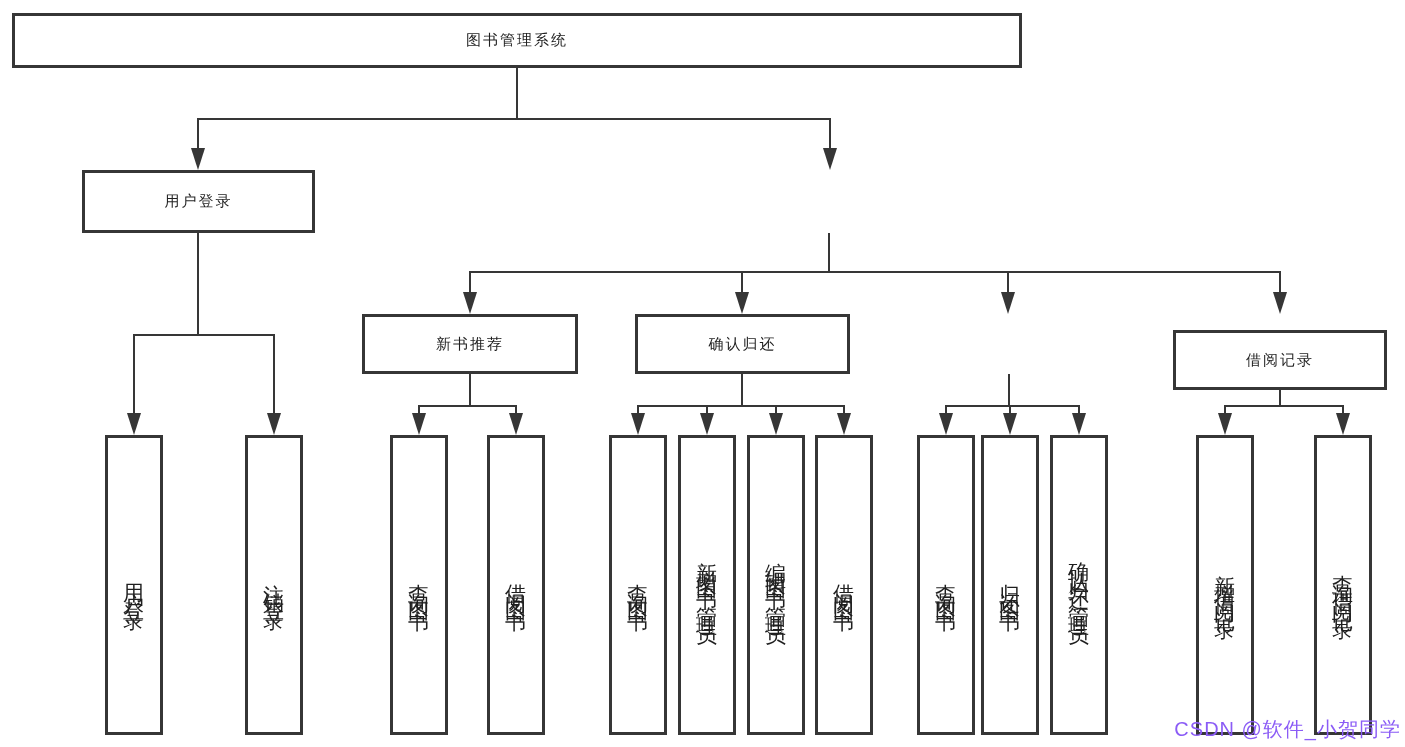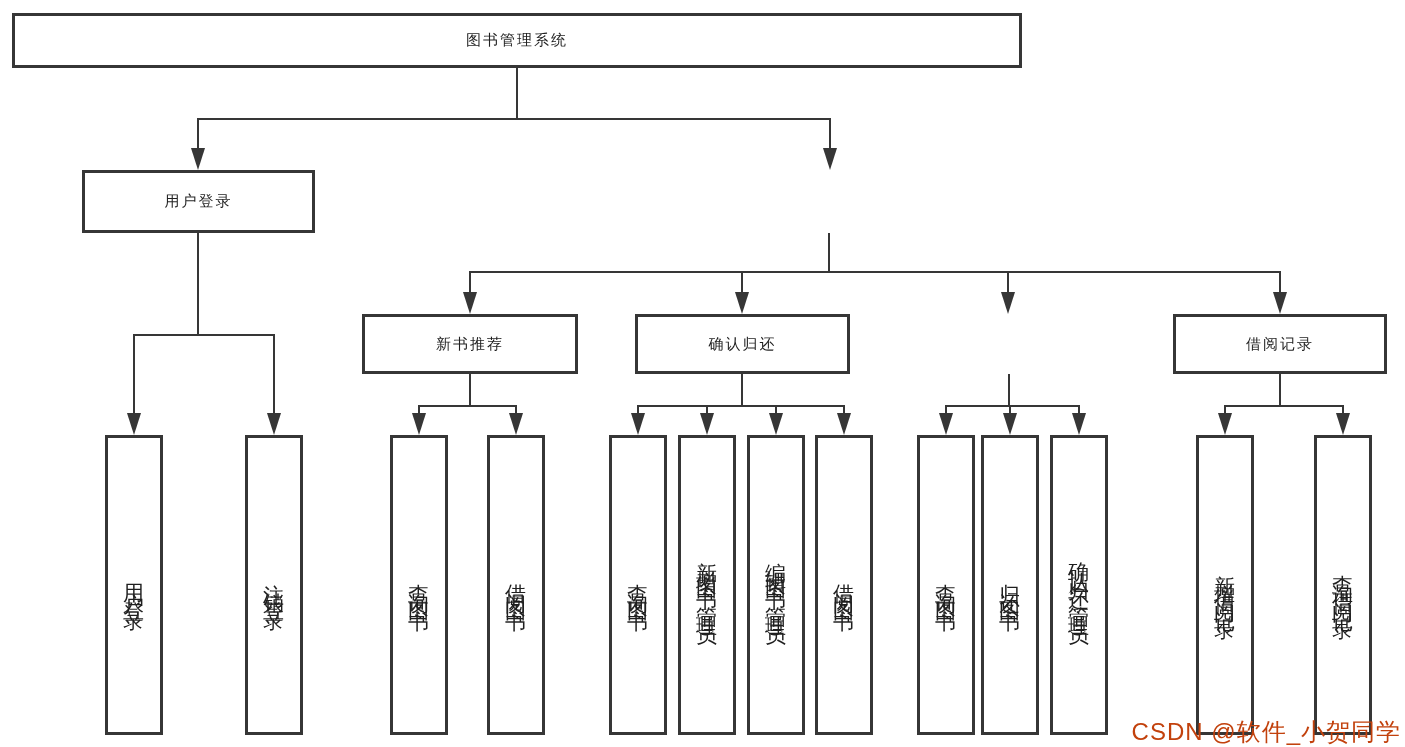--- a/index.html
+++ b/index.html
@@ -38,40 +38,40 @@
     letter-spacing: 2px;
     white-space: nowrap;
   }
   .root-node  { left: 12px;  top: 13px;  width: 1010px; height: 55px; }
   .n-login    { left: 82px;  top: 170px; width: 233px;  height: 63px; }
   .n-mgmt     { left: 711px; top: 170px; width: 236px;  height: 63px; }
   .l3         { top: 314px; height: 60px; }
   .n-rec      { left: 362px;  width: 216px; }
   .n-bor      { left: 635px;  width: 215px; }
   .n-cur      { left: 902px;  width: 212px; }
-  .n-log      { left: 1173px; width: 214px; }
+  .n-log      { left: 1173px; width: 214px; margin-top: 16px; }
   .leaf {
     top: 435px;
     width: 58px;
     height: 300px;
   }
   .leaf .vtext {
     writing-mode: vertical-rl;
     text-orientation: mixed;
     font-size: 21px;
     letter-spacing: 9px;
     line-height: 1;
     white-space: nowrap;
   }
   .watermark {
     position: absolute;
     right: 4px;
     top: 716px;
-    font-size: 24px;
-    color: #c2410c;
+    font-size: 20px;
+    color: #8b5cf6;
     letter-spacing: 1px;
     white-space: nowrap;
   }
 </style>
 </head>
 <body>
 
 <div class="canvas">
 
   <svg class="connectors" viewBox="0 0 1405 747" xmlns="http://www.w3.org/2000/svg">

